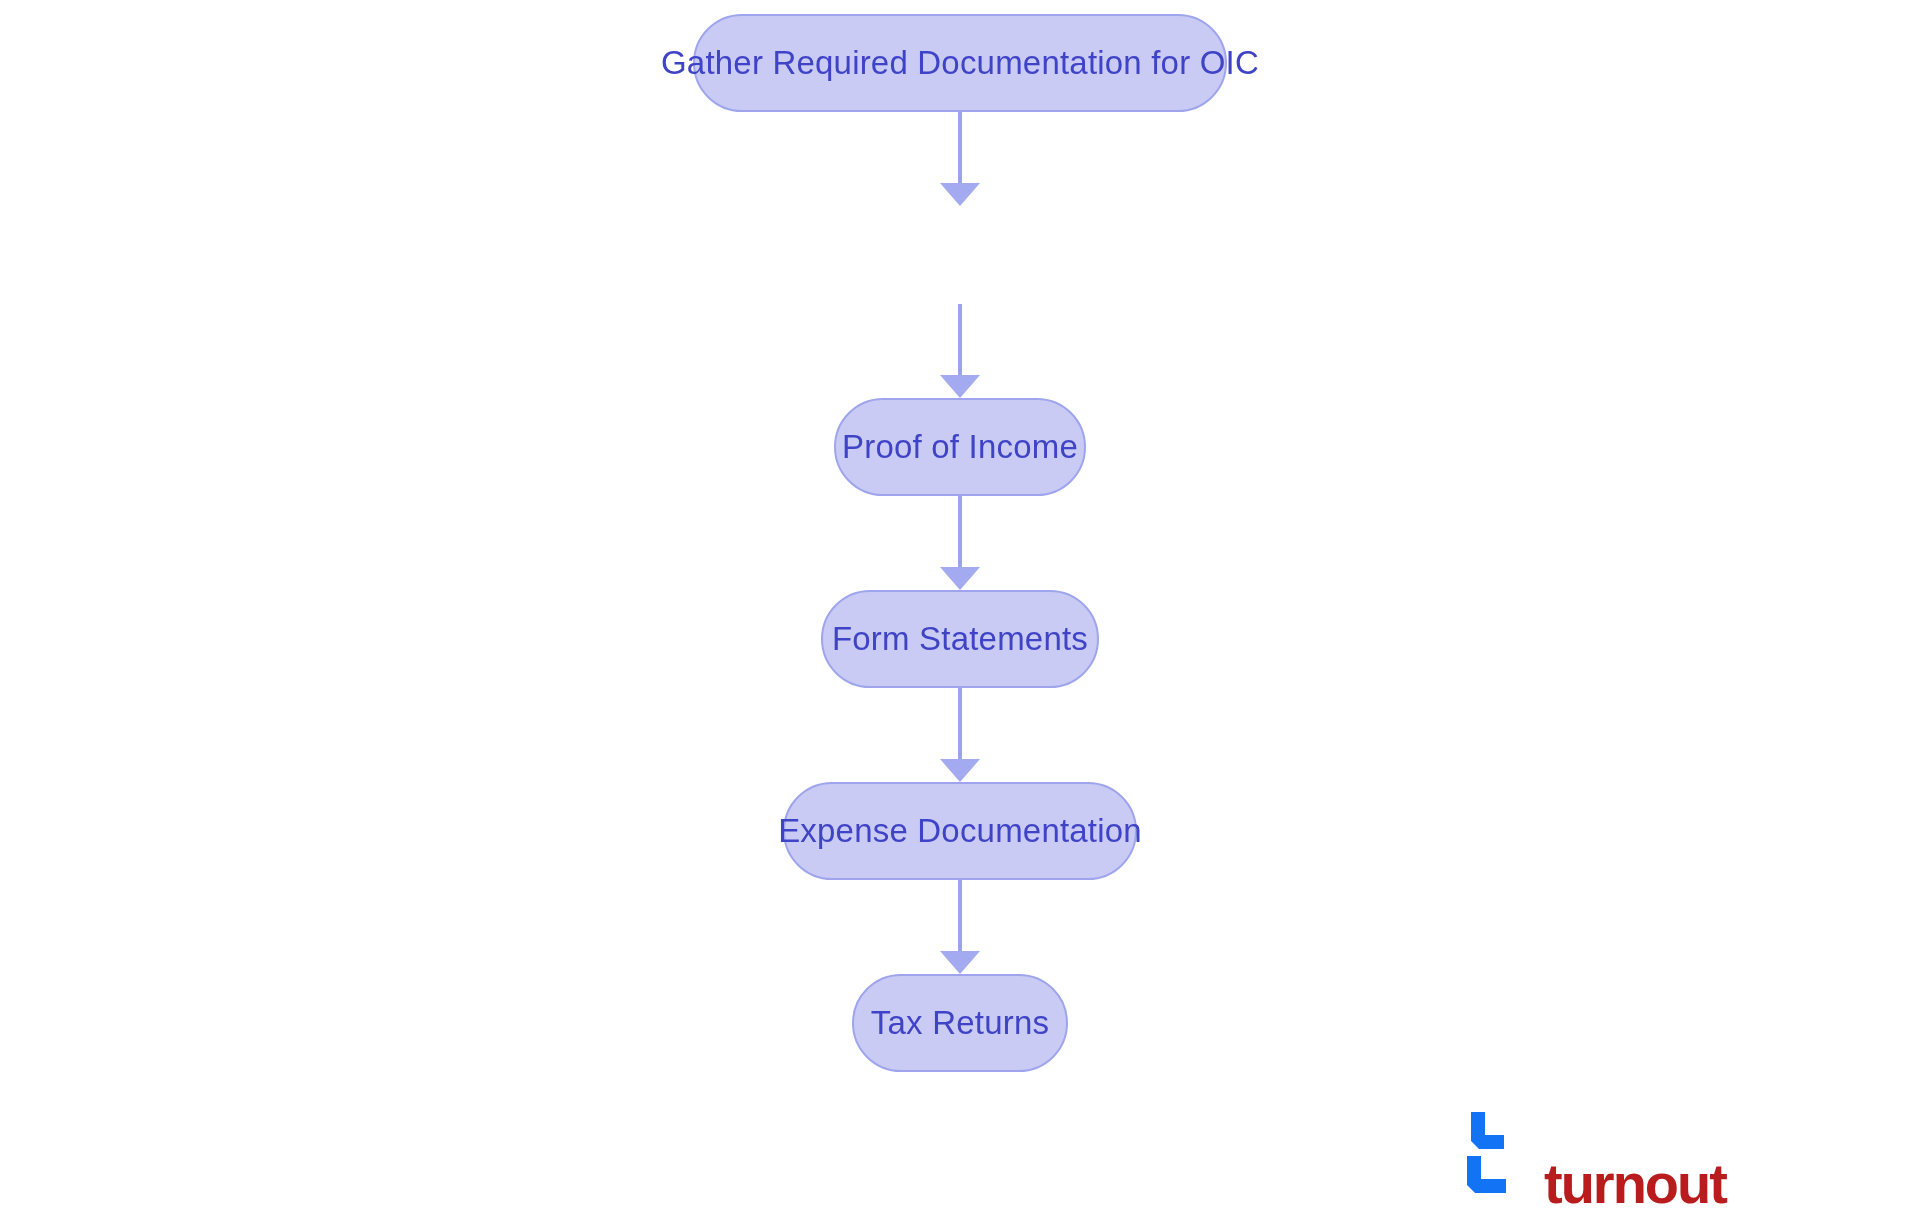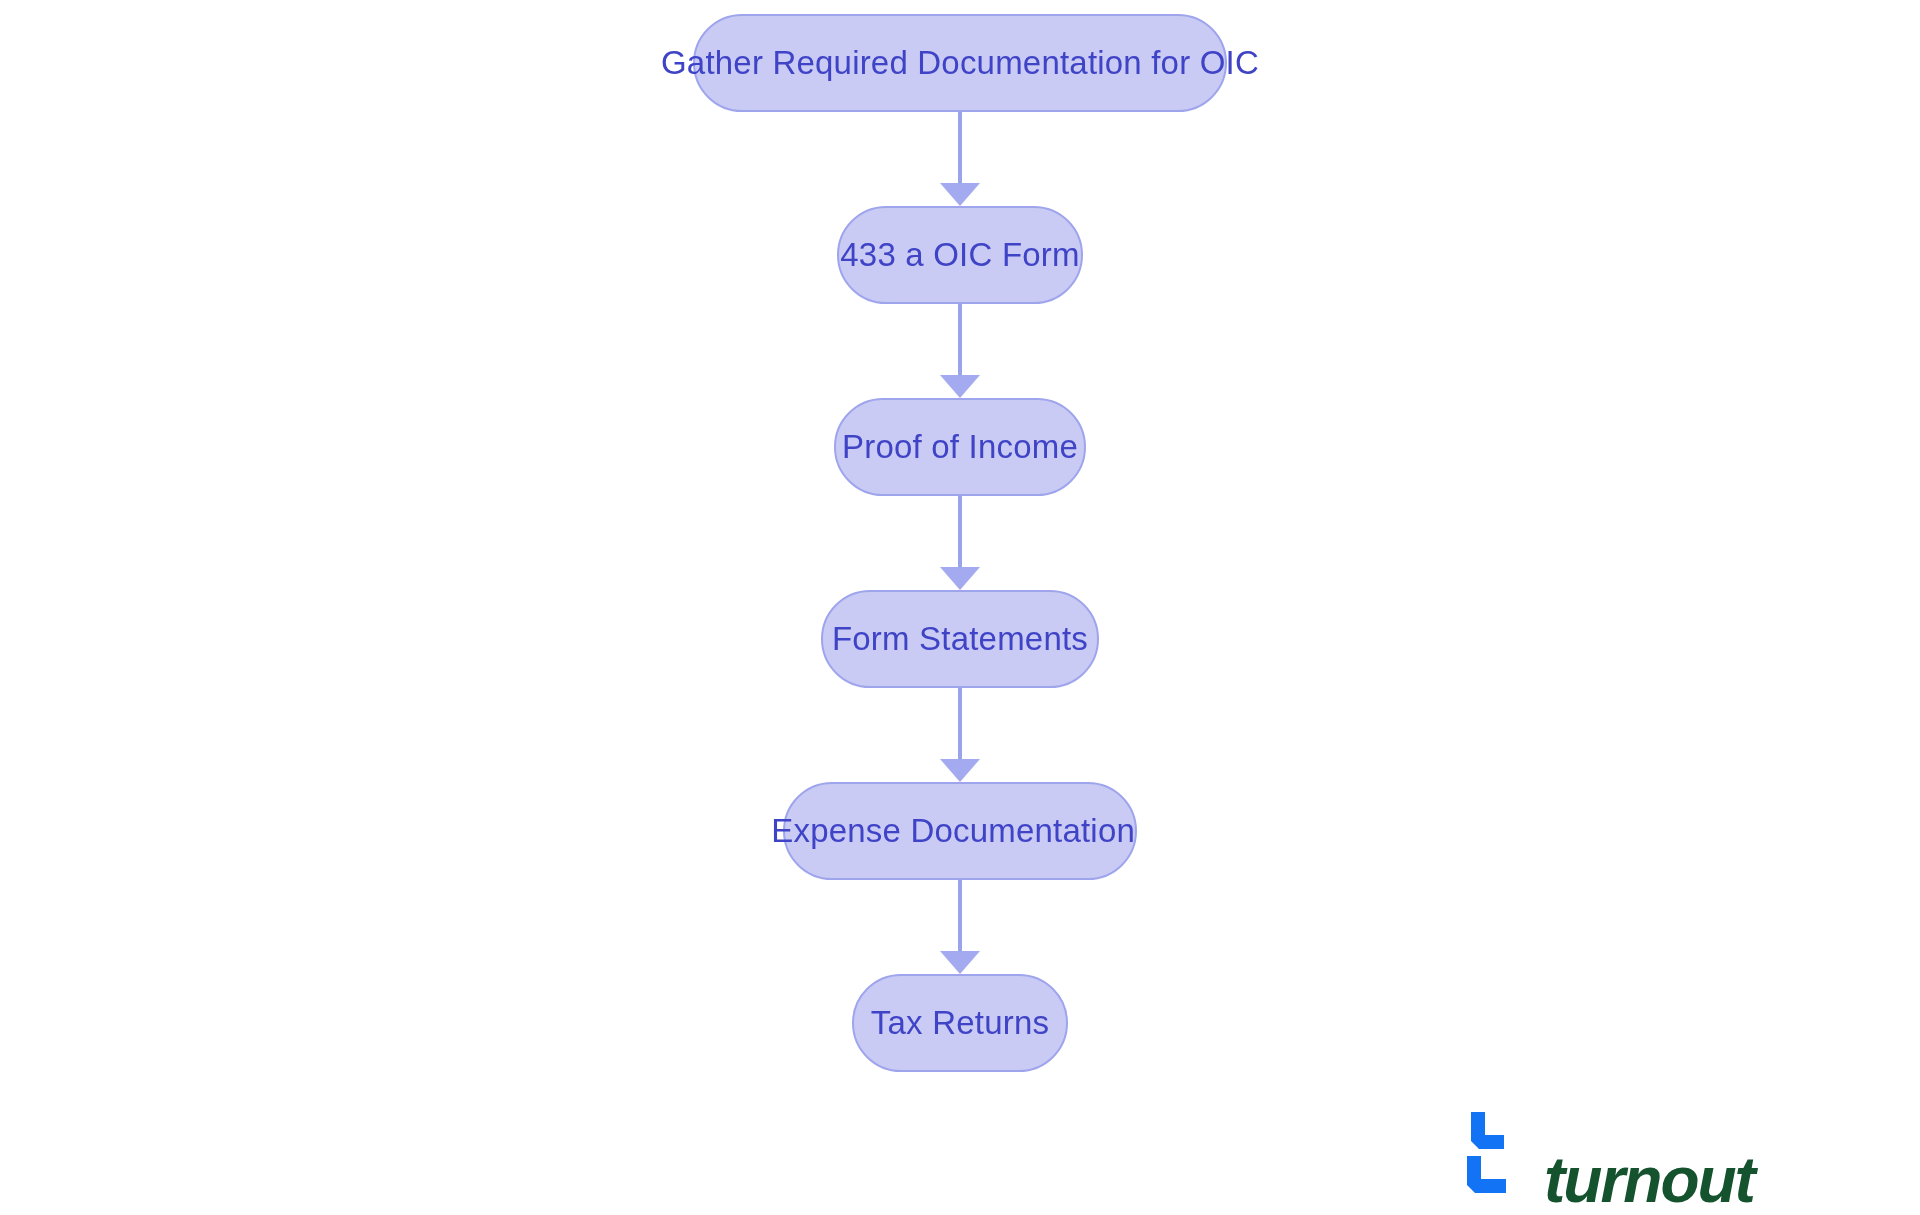--- a/index.html
+++ b/index.html
@@ -30,21 +30,21 @@
     justify-content: center;
     color: #3f43c6;
     font-size: 33px;
     letter-spacing: 0.2px;
     white-space: nowrap;
   }
   .n1 { top: 14px;  width: 534px; }
   .n2 { top: 206px; width: 246px; }
   .n3 { top: 398px; width: 252px; }
   .n4 { top: 590px; width: 278px; }
-  .n5 { top: 782px; width: 354px; justify-content: flex-end; }
+  .n5 { top: 782px; width: 354px; }
   .n6 { top: 974px; width: 216px; align-items: center; }
 
   
   .arrow {
     position: absolute;
     left: 960px;
     transform: translateX(-50%);
     width: 40px;
     height: 94px;
     display: flex;
@@ -73,46 +73,42 @@
   .brand {
     position: absolute;
     left: 1464px;
     top: 1112px;
     display: flex;
     align-items: flex-end;
     gap: 36px;
   }
   .brand svg { display: block; }
   .brand .word {
-    font-size: 64px;
+    font-size: 56px;
     font-weight: bold;
     line-height: 1;
     letter-spacing: -2px;
-    color: #14532d;
+    color: #b91c1c;
     margin-bottom: -18px;
-    font-style: italic;
   }
 </style>
 </head>
 <body>
 
 <div class="canvas">
 
   <div class="node n1">
     <span>Gather Required Documentation for OIC</span>
   </div>
 
   <div class="arrow a1">
     <div class="shaft"></div>
     <div class="head"></div>
   </div>
 
-  <div class="node n2">
-    <span>433 a OIC Form</span>
-  </div>
 
   <div class="arrow a2">
     <div class="shaft"></div>
     <div class="head"></div>
   </div>
 
   <div class="node n3">
     <span>Proof of Income</span>
   </div>
 

